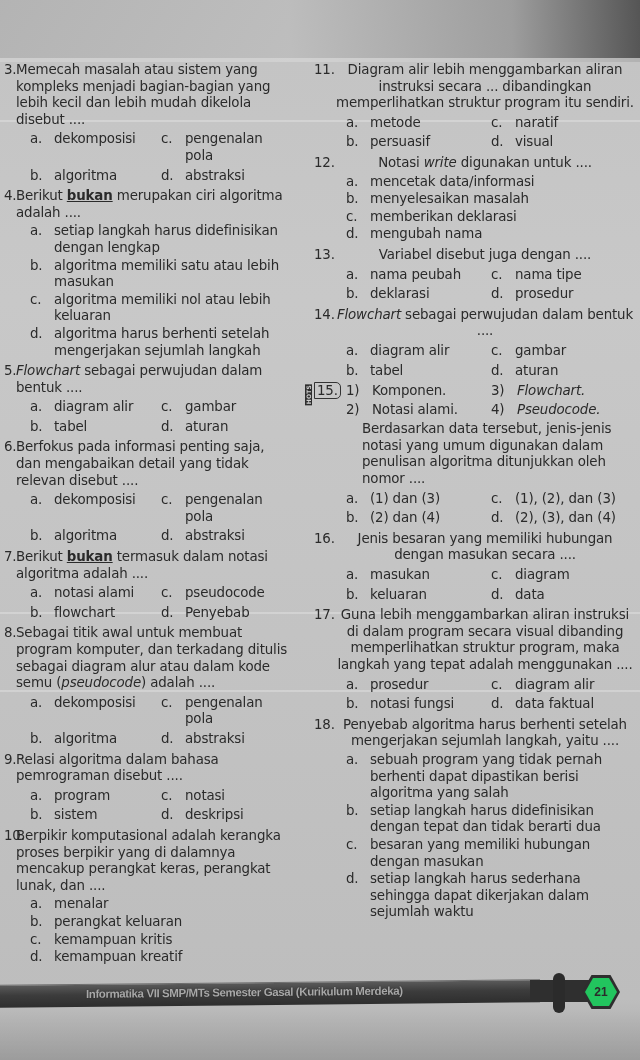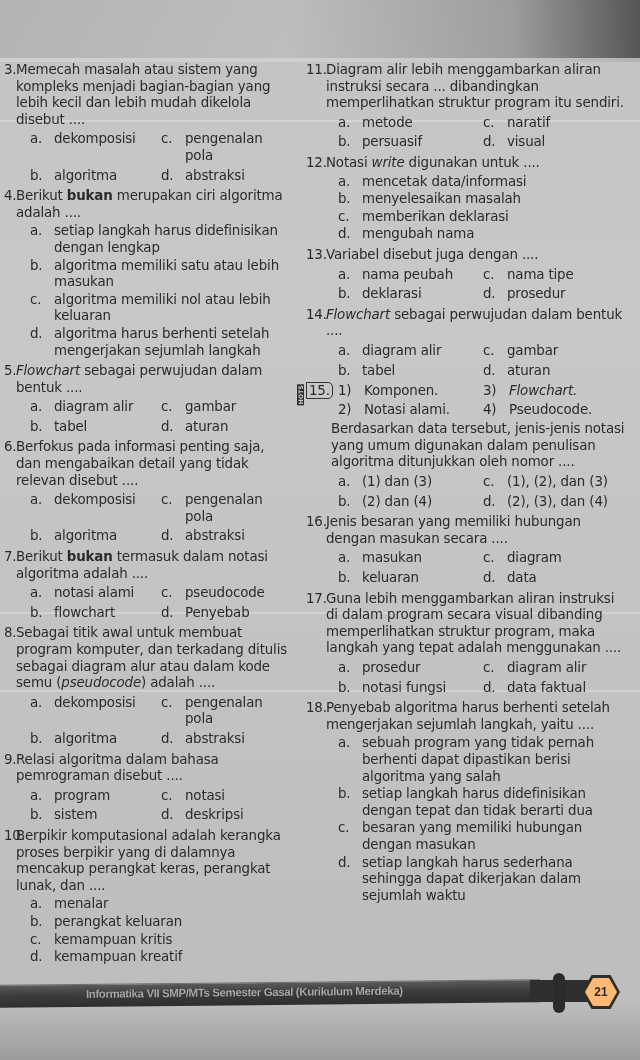--- a/index.html
+++ b/index.html
@@ -30,34 +30,34 @@
       opacity: 0.7;
     }
     .col {
       position: absolute;
       top: 62px;
       font-size: 13.4px;
       line-height: 16.6px;
       letter-spacing: -0.15px;
     }
     .col-left { left: 0px; width: 292px; }
-    .col-right { left: 306px; width: 322px; }
+    .col-right { left: 314px; width: 322px; }
 
     .q { position: relative; margin-bottom: 4px; }
     .q .num {
       position: absolute;
       left: 4px;
       top: 0;
     }
     .col-right .q .num { left: 0; }
     .q .stem {
       margin-left: 16px;
     }
-    .col-right .q .stem { margin-left: 20px; }
-    .q .stem b { font-weight: bold; }
+    .col-right .q .stem { margin-left: 20px; text-align: center; }
+    .q .stem b { font-weight: bold; text-decoration: underline; }
     .q .stem i { font-style: italic; }
 
     .opts2 {
       margin-left: 30px;
       display: grid;
       grid-template-columns: 1fr 1fr;
       row-gap: 3px;
       margin-top: 3px;
     }
     .col-right .opts2 { margin-left: 32px; }
@@ -72,21 +72,21 @@
     .opts1 .opt { margin-bottom: 1px; }
 
     .list2 {
       margin-left: 32px;
       display: grid;
       grid-template-columns: 1fr 1fr;
       row-gap: 2px;
       margin-top: 2px;
     }
     .list2 .opt .ol { width: 26px; flex: 0 0 26px; }
-    .para { margin-left: 25px; margin-top: 3px; }
+    .para { margin-left: 48px; margin-top: 3px; }
 
     .hots-tag {
       position: absolute;
       left: -9px;
       top: 1px;
       font-size: 6px;
       font-weight: bold;
       writing-mode: vertical-rl;
       transform: rotate(180deg);
       background: #2e2e2e;
@@ -148,21 +148,21 @@
       top: 975px;
       width: 38px;
       height: 34px;
       background: #2e2e2e;
       clip-path: polygon(25% 0%, 75% 0%, 100% 50%, 75% 100%, 25% 100%, 0% 50%);
     }
     .page-hex-inner {
       position: absolute;
       left: 3px; top: 3px;
       width: 32px; height: 28px;
-      background: #fdba74;
+      background: #22c55e;
       clip-path: polygon(25% 0%, 75% 0%, 100% 50%, 75% 100%, 25% 100%, 0% 50%);
       display: flex;
       align-items: center;
       justify-content: center;
       font-weight: bold;
       font-size: 12px;
       color: #2b2b2b;
       font-family: "Liberation Sans", sans-serif;
     }
     .bottom-shade {
@@ -482,21 +482,21 @@
       <div class="opt">
           <span class="ol">3)</span>
           <span class="ot" style="font-style:italic">Flowchart.</span>
         </div>
       <div class="opt">
           <span class="ol">2)</span>
           <span class="ot">Notasi alami.</span>
         </div>
       <div class="opt">
           <span class="ol">4)</span>
-          <span class="ot" style="">Pseudocode.</span>
+          <span class="ot" style="font-style:italic">Pseudocode.</span>
         </div>
     </div>
     <div class="para">Berdasarkan data tersebut, jenis-jenis notasi yang umum digunakan dalam penulisan algoritma ditunjukkan oleh nomor ....</div>
     <div class="opts2">
       <div class="opt">
           <span class="ol">a.</span>
           <span class="ot">(1) dan (3)</span>
         </div>
       <div class="opt">
           <span class="ol">c.</span>

